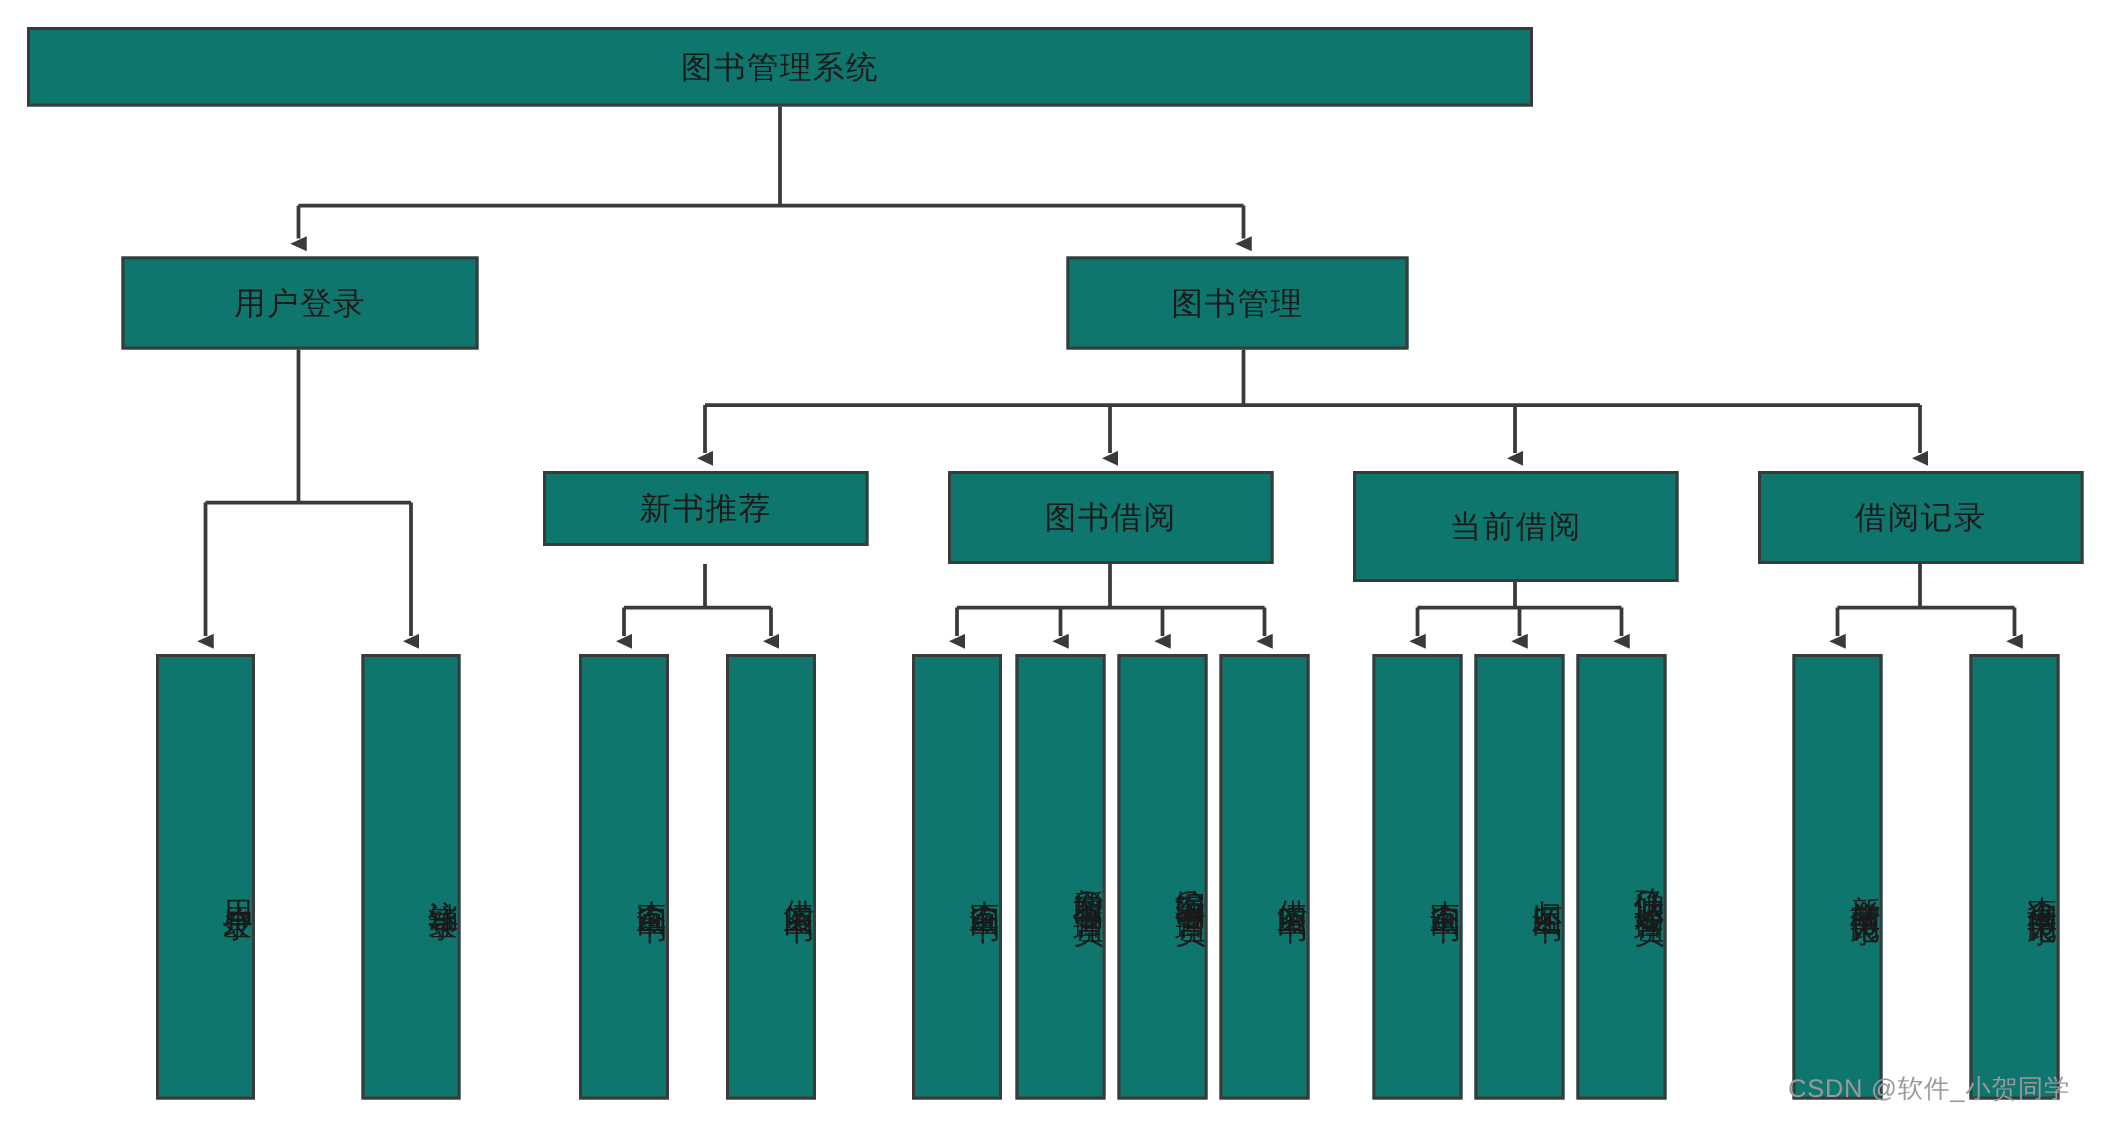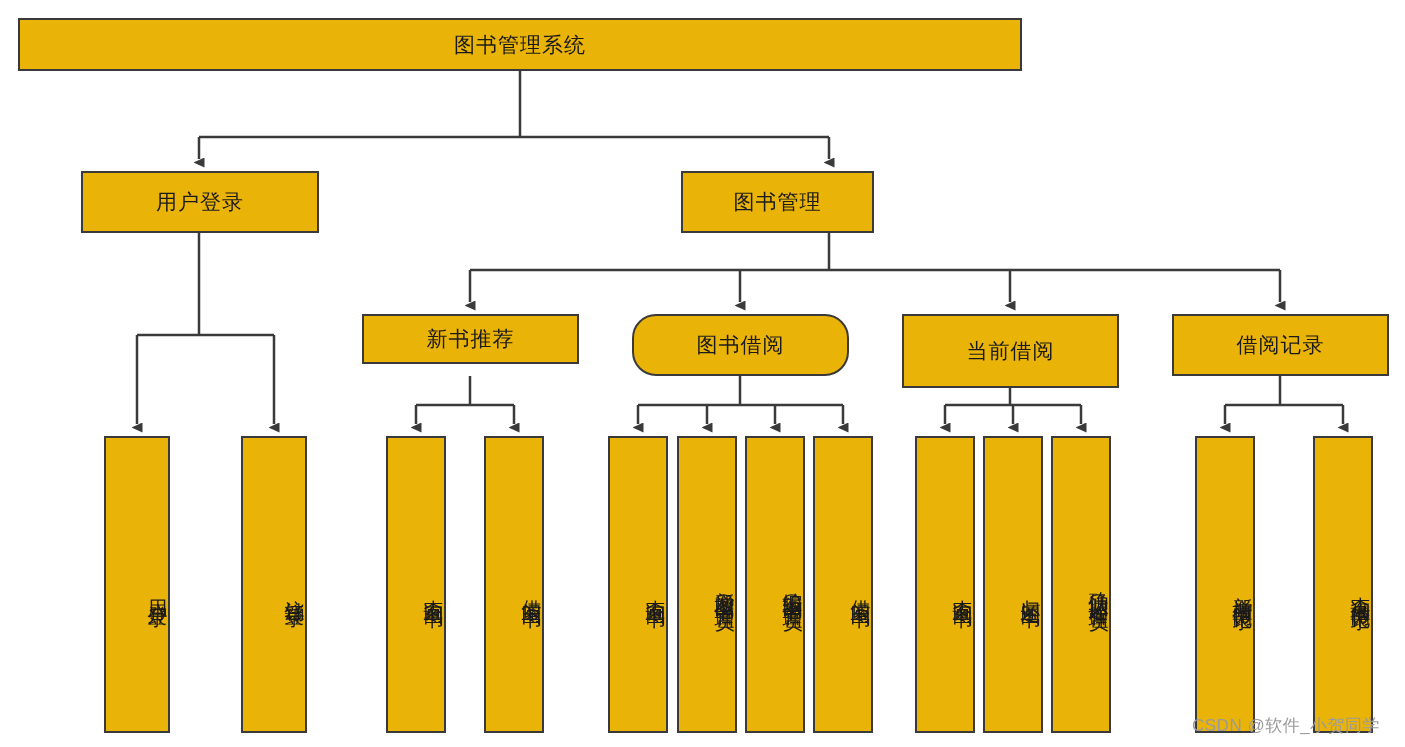--- a/index.html
+++ b/index.html
@@ -21,21 +21,21 @@
     position: absolute;
     left: 0;
     top: 0;
     width: 1405px;
     height: 747px;
   }
   .node {
     position: absolute;
     box-sizing: border-box;
     border: 2.5px solid #3a3a3a;
-    background: #eab308;
+    background: #0f766e;
     display: flex;
     align-items: center;
     justify-content: center;
     color: #1a1a1a;
   }
   .node.horizontal {
     font-size: 21px;
     letter-spacing: 1px;
   }
   .node.vertical {
@@ -109,27 +109,27 @@
       </g>
   </svg>
 
   <div id="nodes-layer">
       <div class="node horizontal" style="left: 18px; top: 18px; width: 1004px; height: 53px;">
         <span class="label">图书管理系统</span>
       </div>
       <div class="node horizontal" style="left: 81px; top: 171px; width: 238px; height: 62px;">
         <span class="label">用户登录</span>
       </div>
-      <div class="node horizontal" style="left: 681px; top: 171px; width: 193px; height: 62px;">
+      <div class="node horizontal" style="left: 711px; top: 171px; width: 228px; height: 62px;">
         <span class="label">图书管理</span>
       </div>
       <div class="node horizontal" style="left: 362px; top: 314px; width: 217px; height: 50px;">
         <span class="label">新书推荐</span>
       </div>
-      <div class="node horizontal" style="left: 632px; top: 314px; width: 217px; height: 62px; border-radius: 24px;">
+      <div class="node horizontal" style="left: 632px; top: 314px; width: 217px; height: 62px;">
         <span class="label">图书借阅</span>
       </div>
       <div class="node horizontal" style="left: 902px; top: 314px; width: 217px; height: 74px;">
         <span class="label">当前借阅</span>
       </div>
       <div class="node horizontal" style="left: 1172px; top: 314px; width: 217px; height: 62px;">
         <span class="label">借阅记录</span>
       </div>
       <div class="node vertical" style="left: 104px; top: 436px; width: 66px; height: 297px;">
         <span class="label">用户登录</span>

